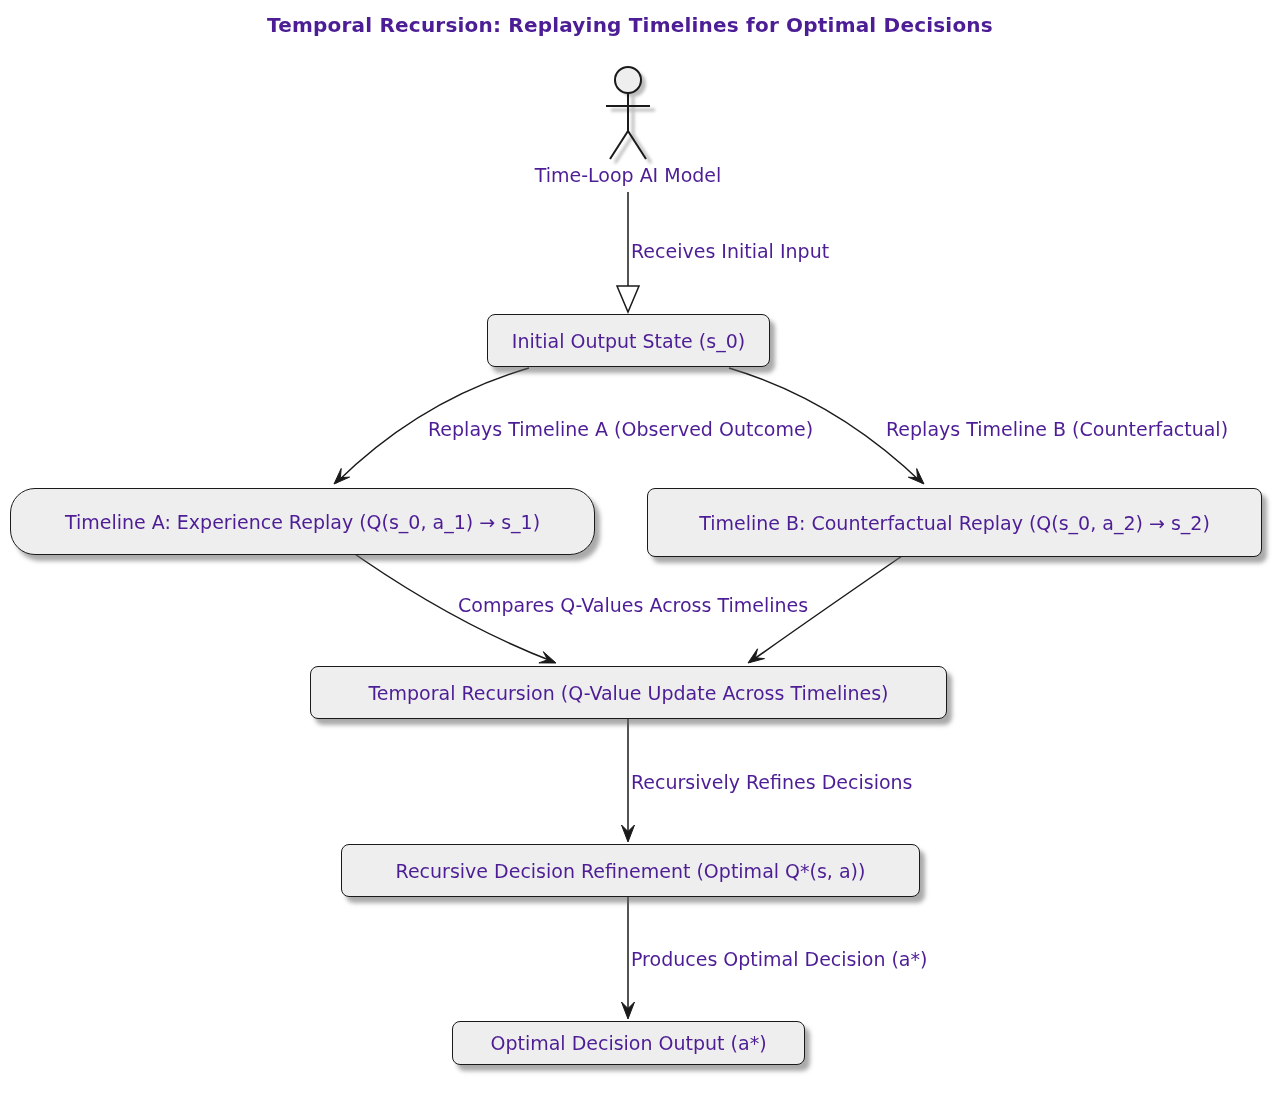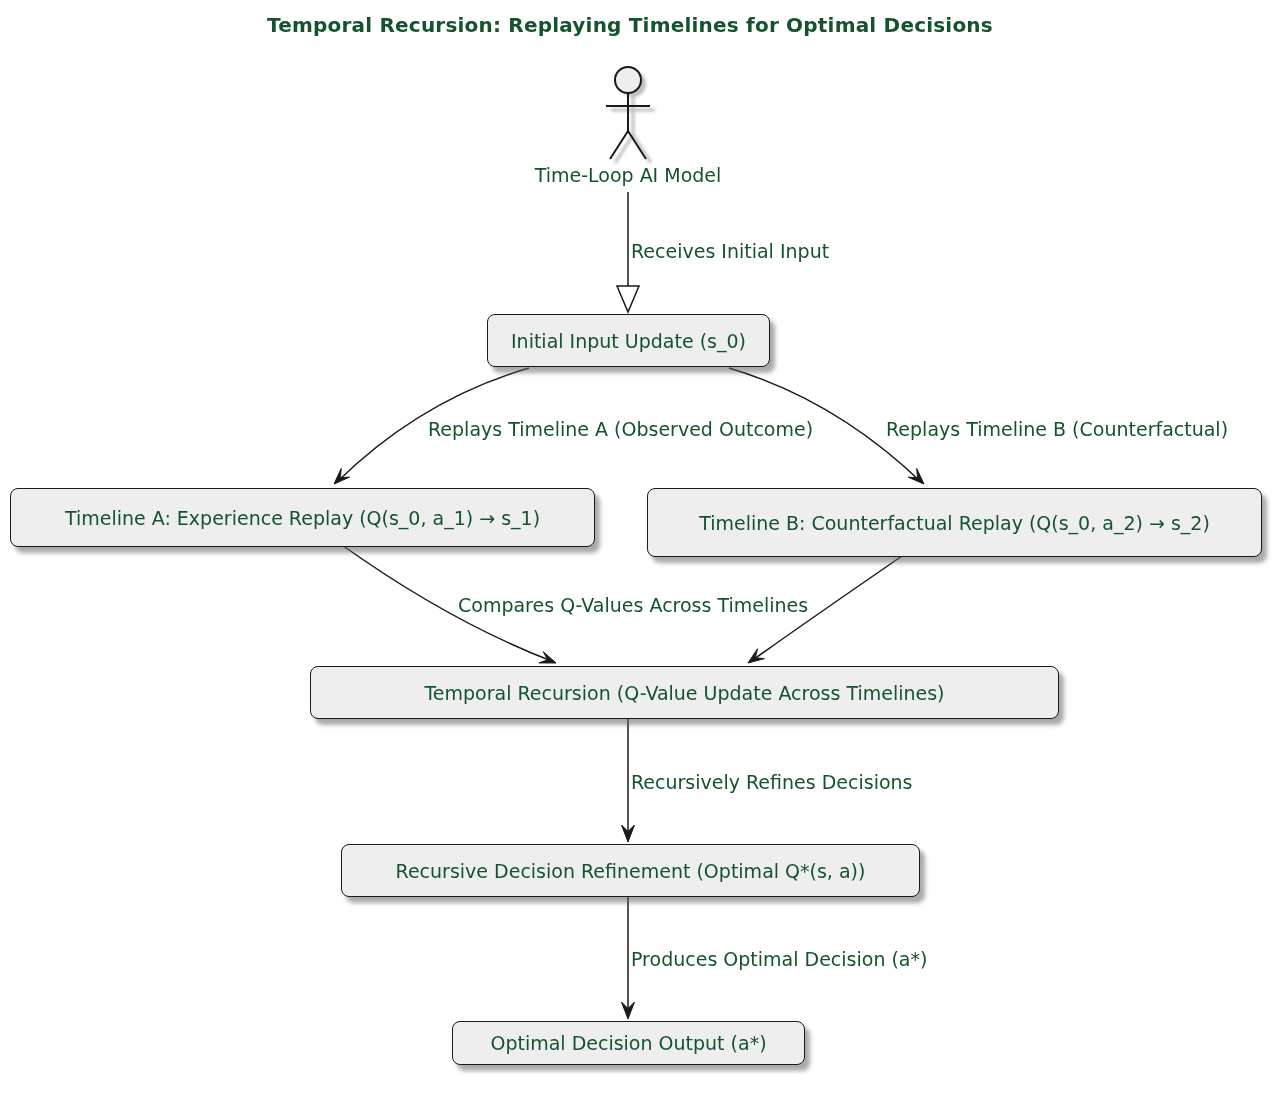--- a/index.html
+++ b/index.html
@@ -1,42 +1,42 @@
 <!DOCTYPE html>
 <html><head>
 <meta charset="utf-8">
 <style>
   html,body { margin:0; padding:0; background:#ffffff; }
   .canvas {
     position:relative; width:1283px; height:1093px;
     background:#ffffff; overflow:hidden;
     font-family:"DejaVu Sans", "Liberation Sans", sans-serif;
-    color:#14532d;
+    color:#4c1d95;
   }
   .edges-svg { position:absolute; left:0; top:0; width:1283px; height:1093px; }
   .title {
     position:absolute; top:13px; left:0; width:1260px;
     text-align:center; font-size:20px; font-weight:bold;
     letter-spacing:0.2px; white-space:nowrap;
   }
   .actor-label {
     position:absolute; left:478px; top:164px; width:300px;
     text-align:center; font-size:19px; white-space:nowrap;
   }
   .node {
     position:absolute; box-sizing:border-box;
     background:#eeeeee; border:1.6px solid #1a1a1a; border-radius:8px;
     display:flex; align-items:center; justify-content:center;
     font-size:19px; white-space:nowrap;
     box-shadow:5px 6px 4px rgba(100,100,100,0.55);
   }
   .node-initial    { left:487px; top:314px; width:283px; height:53px; }
-  .node-timeline-a { left:10px;  top:488px; width:585px; height:59px; }
+  .node-timeline-a { left:10px;  top:488px; width:585px; height:67px;border-radius:25px; }
   .node-timeline-b { left:647px; top:488px; width:615px; height:69px; }
-  .node-temporal   { left:310px; top:666px; width:749px; height:53px; }
+  .node-temporal   { left:310px; top:666px; width:637px; height:53px; }
   .node-refinement { left:341px; top:844px; width:579px; height:53px; }
   .node-output     { left:452px; top:1021px; width:353px; height:44px; }
   .elabel {
     position:absolute; font-size:19px; white-space:nowrap; line-height:24px;
   }
   .el-receives   { left:631px; top:239px;text-align:center; }
   .el-replays-a  { left:428px; top:417px; }
   .el-replays-b  { left:886px; top:417px; }
   .el-compares   { left:458px; top:593px; }
   .el-integrates { left:883px; top:593px; }
@@ -104,21 +104,21 @@
     <g stroke="#1a1a1a" stroke-width="1.5" fill="none">
       <line x1="628" y1="897" x2="628" y2="1009"></line>
       <path d="M628 1019 L621.5 1002 L628 1008.5 L634.5 1002 Z" fill="#1a1a1a" stroke-width="1"></path>
     </g>
   </svg>
 
   <div class="title">Temporal Recursion: Replaying Timelines for Optimal Decisions</div>
 
   <div class="actor-label">Time-Loop AI Model</div>
 
-  <div class="node node-initial">Initial Input Update (s_0)</div>
+  <div class="node node-initial">Initial Output State (s_0)</div>
 
   <div class="node node-timeline-a">Timeline A: Experience Replay (Q(s_0, a_1) → s_1)</div>
 
   <div class="node node-timeline-b">Timeline B: Counterfactual Replay (Q(s_0, a_2) → s_2)</div>
 
   <div class="node node-temporal">Temporal Recursion (Q-Value Update Across Timelines)</div>
 
   <div class="node node-refinement">Recursive Decision Refinement (Optimal Q*(s, a))</div>
 
   <div class="node node-output">Optimal Decision Output (a*)</div>

